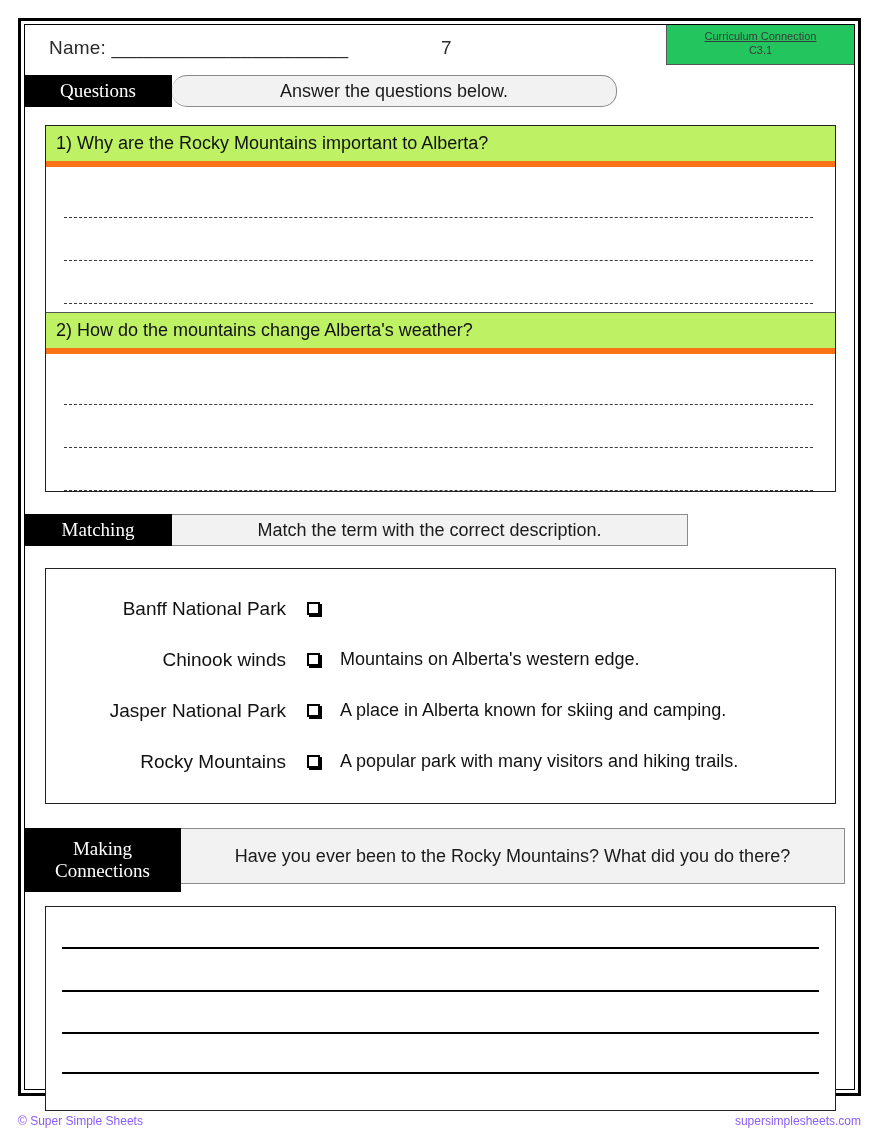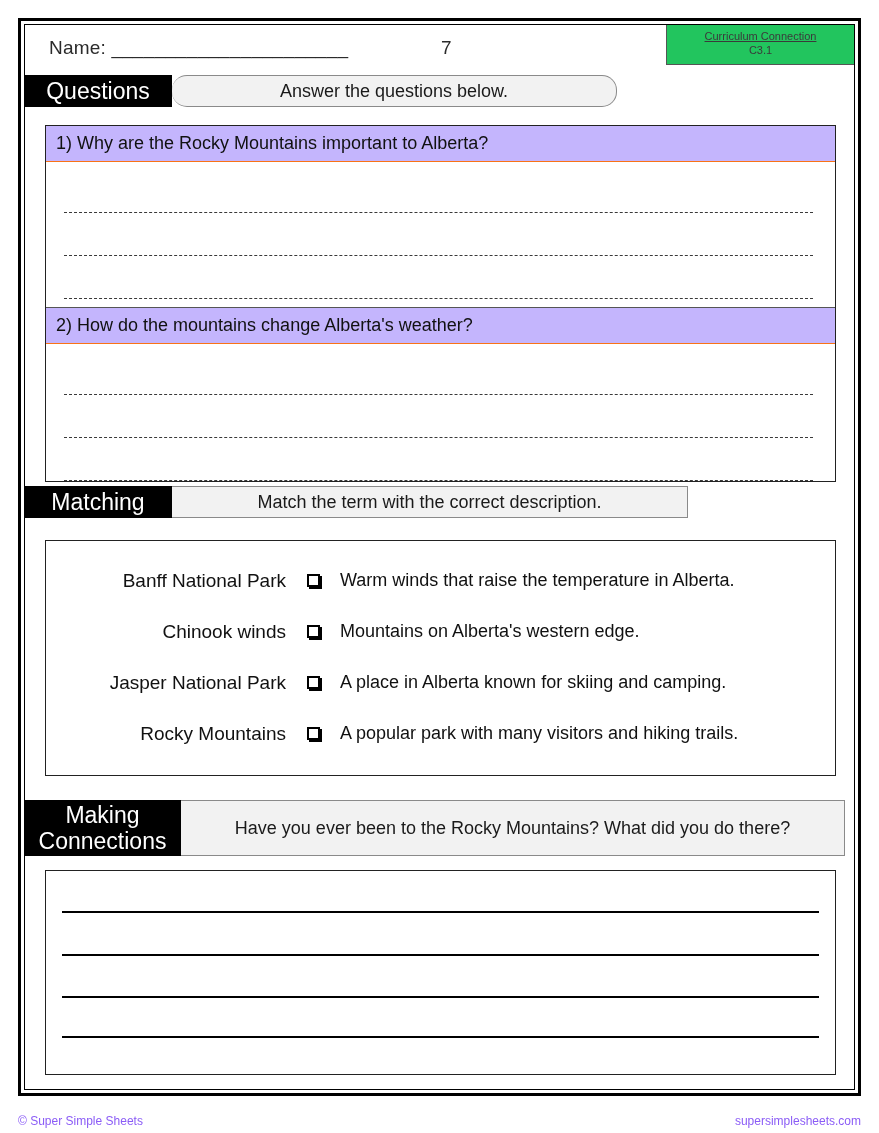--- a/index.html
+++ b/index.html
@@ -80,27 +80,28 @@
 
   
   .section-head {
     display: flex;
     align-items: stretch;
     margin-left: -1px;
   }
   .section-head .tab-label {
     background: #000;
     color: #fff;
-    font-size: 23px;
+    font-size: 19px;
     display: flex;
     align-items: center;
     justify-content: center;
     text-align: center;
     line-height: 1.15;
     padding: 16px 0;
+    font-family: Liberation Serif, serif;
   }
   .section-head .tab-instr {
     background: #f2f2f2;
     border: 1px solid #8a8a8a;
     border-left: none;
     color: #1a1a1a;
     font-size: 18px;
     display: flex;
     align-items: center;
     justify-content: center;
@@ -112,32 +113,32 @@
   
   .sec-questions .tab-label { width: 148px; height: 32px; }
   .sec-questions .tab-instr { width: 445px; height: 32px; border-radius: 15px; }
 
   
   .sec-matching .tab-label { width: 148px; height: 32px; }
   .sec-matching .tab-instr { width: 516px; height: 32px; }
 
   
   .sec-making { margin-left: -1px; }
-  .sec-making .tab-label { width: 157px; height: 56px; }
+  .sec-making .tab-label { width: 157px; height: 64px; }
   .sec-making .tab-instr { width: 664px; height: 56px; }
 
   
   .questions-box {
     margin: 18px 18px 0 20px;
     border: 1px solid #222;
     background: #fff;
   }
   .q-prompt {
-    background: #c4b5fd;
-    border-bottom: 1px solid #f97316;
+    background: #bef264;
+    border-bottom: 6px solid #f97316;
     font-size: 18px;
     color: #111;
     padding: 7px 0 7px 10px;
   }
   .q-lines {
     position: relative;
     padding: 0;
   }
   .q-lines .wline {
     height: 1px;
@@ -258,30 +259,29 @@
             <div class="wspace-first"></div>
             <div class="wline"></div>
             <div class="wspace"></div>
             <div class="wline"></div>
             <div class="wspace"></div>
             <div class="wline"></div>
           </div>
         </div>
       </div>
 
-      <div class="section-head sec-matching" style="margin-top:4px;">
+      <div class="section-head sec-matching" style="margin-top:22px;">
         <div class="tab-label">Matching</div>
         <div class="tab-instr">Match the term with the correct description.</div>
       </div>
 
       <div class="matching-box">
         <div class="match-row">
           <div class="match-term">Banff National Park</div>
           <div class="match-check"><span class="cbox"></span></div>
-          <div class="match-desc">Warm winds that raise the temperature in Alberta.</div>
         </div>
         <div class="match-row">
           <div class="match-term">Chinook winds</div>
           <div class="match-check"><span class="cbox"></span></div>
           <div class="match-desc">Mountains on Alberta's western edge.</div>
         </div>
         <div class="match-row">
           <div class="match-term">Jasper National Park</div>
           <div class="match-check"><span class="cbox"></span></div>
           <div class="match-desc">A place in Alberta known for skiing and camping.</div>

